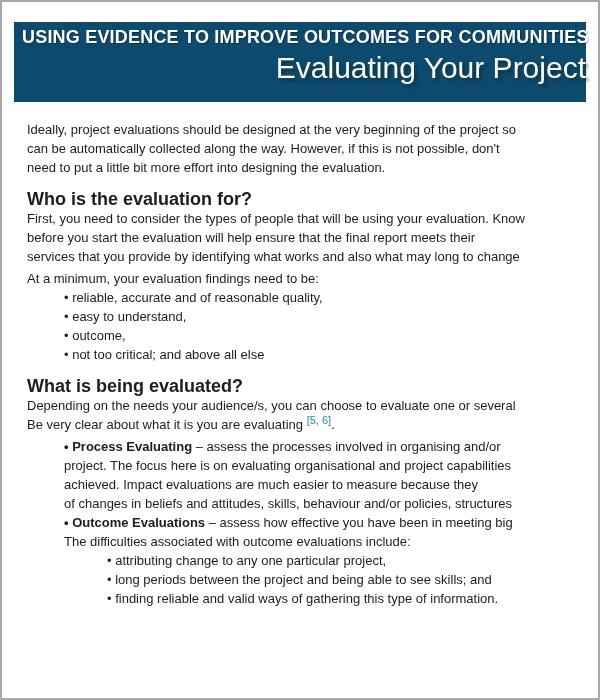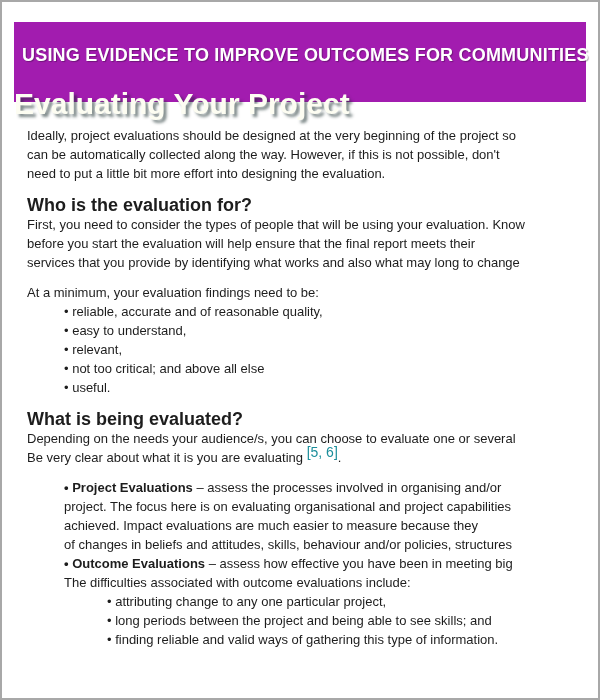--- a/index.html
+++ b/index.html
@@ -4,44 +4,44 @@
 <style>
   html,body { margin:0; padding:0; background:#ffffff; }
   .page {
     position:relative; width:600px; height:700px; box-sizing:border-box;
     border:2px solid #a8a8a8; background:#ffffff;
     font-family:"Liberation Sans","DejaVu Sans",sans-serif;
     overflow:hidden;
   }
   .banner {
     margin:20px 12px 0 12px; height:80px; box-sizing:border-box;
-    background:#a21caf; padding-top:23px;
+    background:#0c4a6e; padding-top:5px;
   }
   .kicker {
     color:#ffffff; font-weight:bold; font-size:18px; line-height:20px;
     padding-left:8px; letter-spacing:0.2px; white-space:nowrap;
     text-shadow:1px 1px 1px rgba(0,0,0,0.30);
   }
   .title {
-    color:#fdfdf2; font-weight:bold; font-size:30px; line-height:36px;
-    text-align:left; margin-top:21px;
+    color:#fdfdf2; font-weight:normal; font-size:30px; line-height:36px;
+    text-align:right; margin-top:3px;
     text-shadow:3px 3px 3px rgba(20,40,40,0.55);
   }
   .body {
-    padding:24px 18px 0 25px; color:#1d1d1d;
+    padding:18px 18px 0 25px; color:#1d1d1d;
     font-size:13px; line-height:19px;
   }
   .line { margin:0; white-space:nowrap; }
   .head { margin:13px 0 0 0; font-size:18px; font-weight:bold; line-height:19px; white-space:nowrap; }
-  .gap { margin-top:11px; }
+  .gap { margin-top:3px; }
   .indent1 { margin-left:37px; }
   .indent2 { margin-left:80px; }
   .b { font-weight:bold; }
   .cite {
-    color:#1b8e9b; font-size:14px; line-height:0;
+    color:#1b8e9b; font-size:11px; line-height:0;
     vertical-align:super;
   }
 </style>
 </head>
 <body>
 
 <div class="page">
 
   <header class="banner">
     <div class="kicker">USING EVIDENCE TO IMPROVE OUTCOMES FOR COMMUNITIES</div>
@@ -56,31 +56,30 @@
 
     <h3 class="head">Who is the evaluation for?</h3>
     <p class="line">First, you need to consider the types of people that will be using your evaluation. Know</p>
     <p class="line">before you start the evaluation will help ensure that the final report meets their</p>
     <p class="line">services that you provide by identifying what works and also what may long to change</p>
 
     <p class="line gap">At a minimum, your evaluation findings need to be:</p>
     <div class="indent1">
       <p class="line">• reliable, accurate and of reasonable quality,</p>
       <p class="line">• easy to understand,</p>
-      <p class="line">• relevant,</p>
+      <p class="line">• outcome,</p>
       <p class="line">• not too critical; and above all else</p>
-      <p class="line">• useful.</p>
     </div>
 
     <h3 class="head">What is being evaluated?</h3>
     <p class="line">Depending on the needs your audience/s, you can choose to evaluate one or several</p>
     <p class="line"><span>Be very clear about what it is you are evaluating </span><sup class="cite">[5, 6]</sup><span>.</span></p>
 
     <div class="indent1 gap">
-      <p class="line"><span class="b">• Project Evaluations</span><span> – assess the processes involved in organising and/or</span></p>
+      <p class="line"><span class="b">• Process Evaluating</span><span> – assess the processes involved in organising and/or</span></p>
       <p class="line"><span class="b"></span><span>project. The focus here is on evaluating organisational and project capabilities</span></p>
       <p class="line"><span class="b"></span><span>achieved. Impact evaluations are much easier to measure because they</span></p>
       <p class="line"><span class="b"></span><span>of changes in beliefs and attitudes, skills, behaviour and/or policies, structures</span></p>
       <p class="line"><span class="b">• Outcome Evaluations</span><span> – assess how effective you have been in meeting big</span></p>
       <p class="line"><span class="b"></span><span>The difficulties associated with outcome evaluations include:</span></p>
     </div>
 
     <div class="indent2">
       <p class="line">• attributing change to any one particular project,</p>
       <p class="line">• long periods between the project and being able to see skills; and</p>

